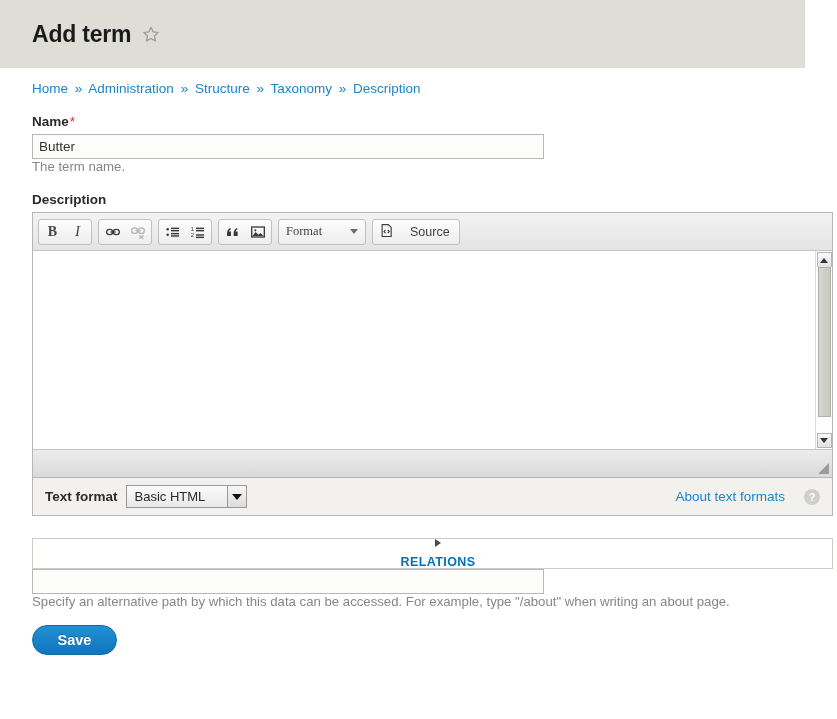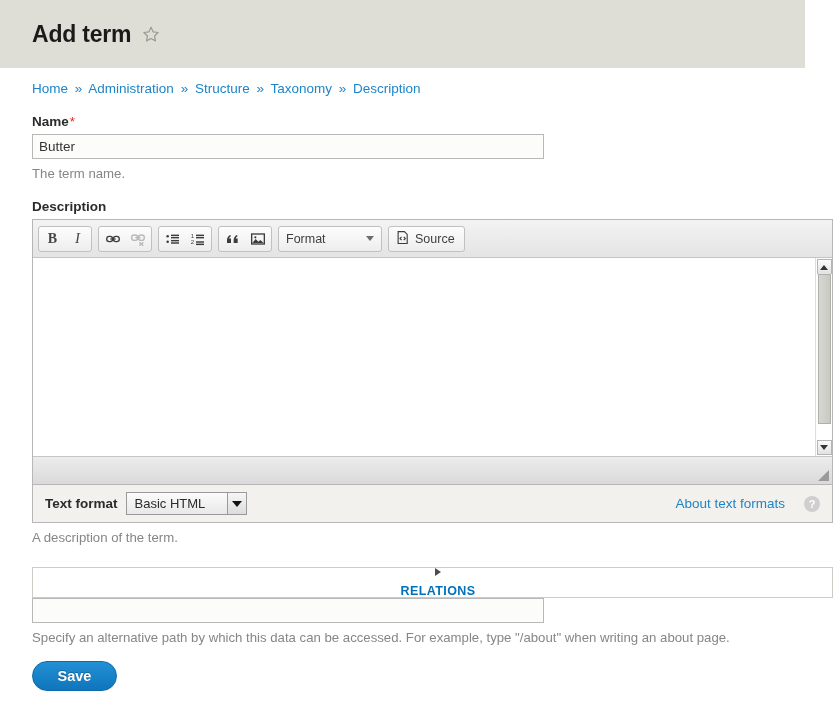--- a/index.html
+++ b/index.html
@@ -71,21 +71,20 @@
     background: #fcfcfa;
     font-size: 13.5px;
     color: #333;
     padding: 3px 6px;
     font-family: "Liberation Sans", sans-serif;
     outline: none;
   }
   .field-desc {
     font-size: 13.2px;
     color: #868686;
-    margin-top: 7px;
   }
 
   
   .editor {
     width: 801px;
     border: 1px solid #b6b6b6;
     background: #fff;
     margin-top: 4px;
   }
   .editor-toolbar {
@@ -117,35 +116,36 @@
   .tb-btn b { font-size: 14px; font-family: "Liberation Serif", serif; }
   .tb-btn i { font-size: 15px; font-family: "Liberation Serif", serif; }
 
   .tb-combo {
     display: flex; align-items: center;
     justify-content: space-between;
     border: 1px solid #c0c0c0;
     border-radius: 3px;
     background: linear-gradient(to bottom, #fdfdfd 0%, #ededed 100%);
     height: 26px;
-    width: 104px;
+    width: 88px;
     padding: 0 7px;
     font-size: 12.5px;
     color: #3f3f3f;
     cursor: pointer;
+    font-family: Liberation Serif, serif;
   }
   .combo-arrow {
     width: 0; height: 0;
     border-left: 4px solid transparent;
     border-right: 4px solid transparent;
     border-top: 5px solid #6d6d6d;
   }
   .tb-source {
     display: flex; align-items: center;
-    gap: 5px;
+    gap: 16px;
     border: 1px solid #c0c0c0;
     border-radius: 3px;
     background: linear-gradient(to bottom, #fdfdfd 0%, #ededed 100%);
     height: 26px;
     padding: 0 9px 0 6px;
     font-size: 12.5px;
     color: #3f3f3f;
     cursor: pointer;
   }
 
@@ -474,21 +474,20 @@
           <span class="sel-tri"></span>
         </span>
       </div>
     </div>
     <div class="format-right">
       <a class="about-link">About text formats</a>
       <span class="help-icon">?</span>
     </div>
   </div>
 
-  <div class="field-desc">A description of the term.</div>
 
   
   <div class="relations">
     <span class="rel-tri"></span>
     <span class="rel-label">RELATIONS</span>
   </div>
 
   
   <input class="text-input" type="text" value="" style="">
   <div class="field-desc">Specify an alternative path by which this data can be accessed. For example, type "/about" when writing an about page.</div>

